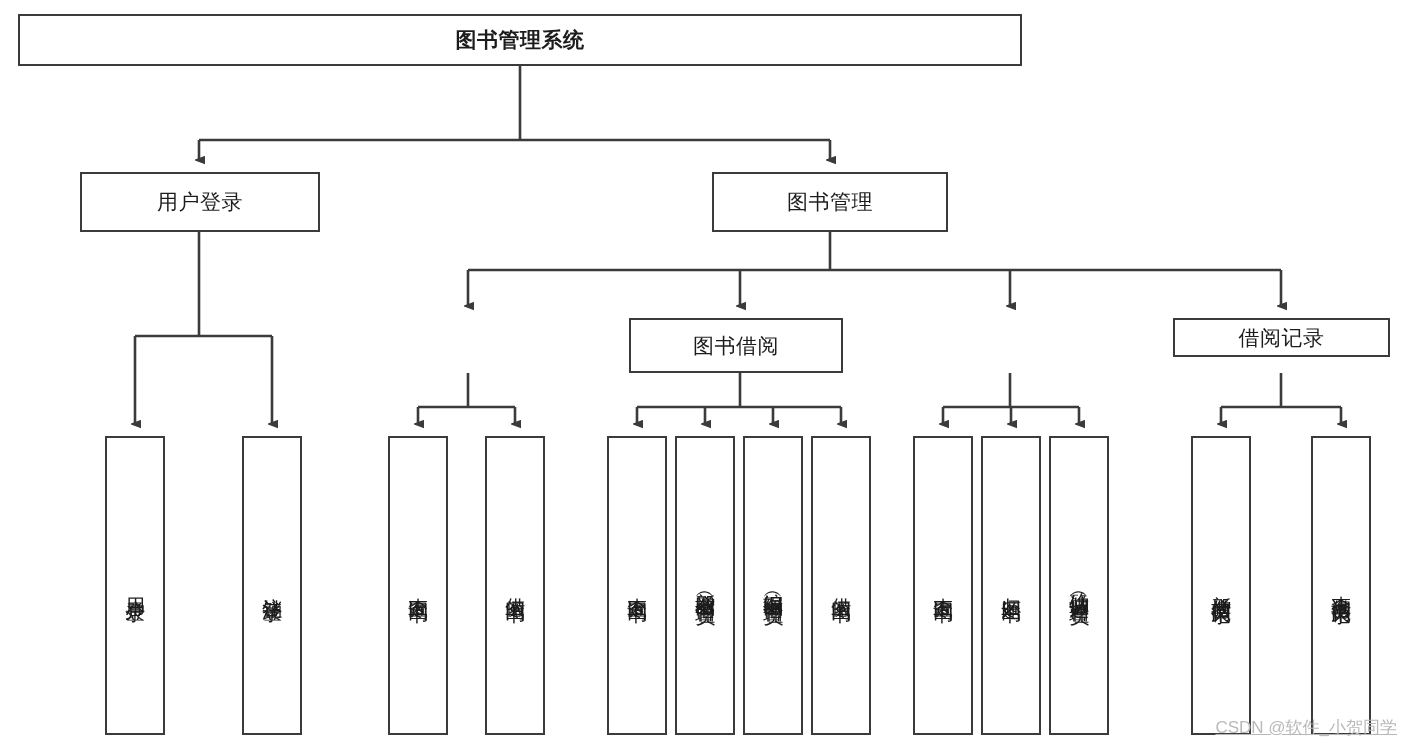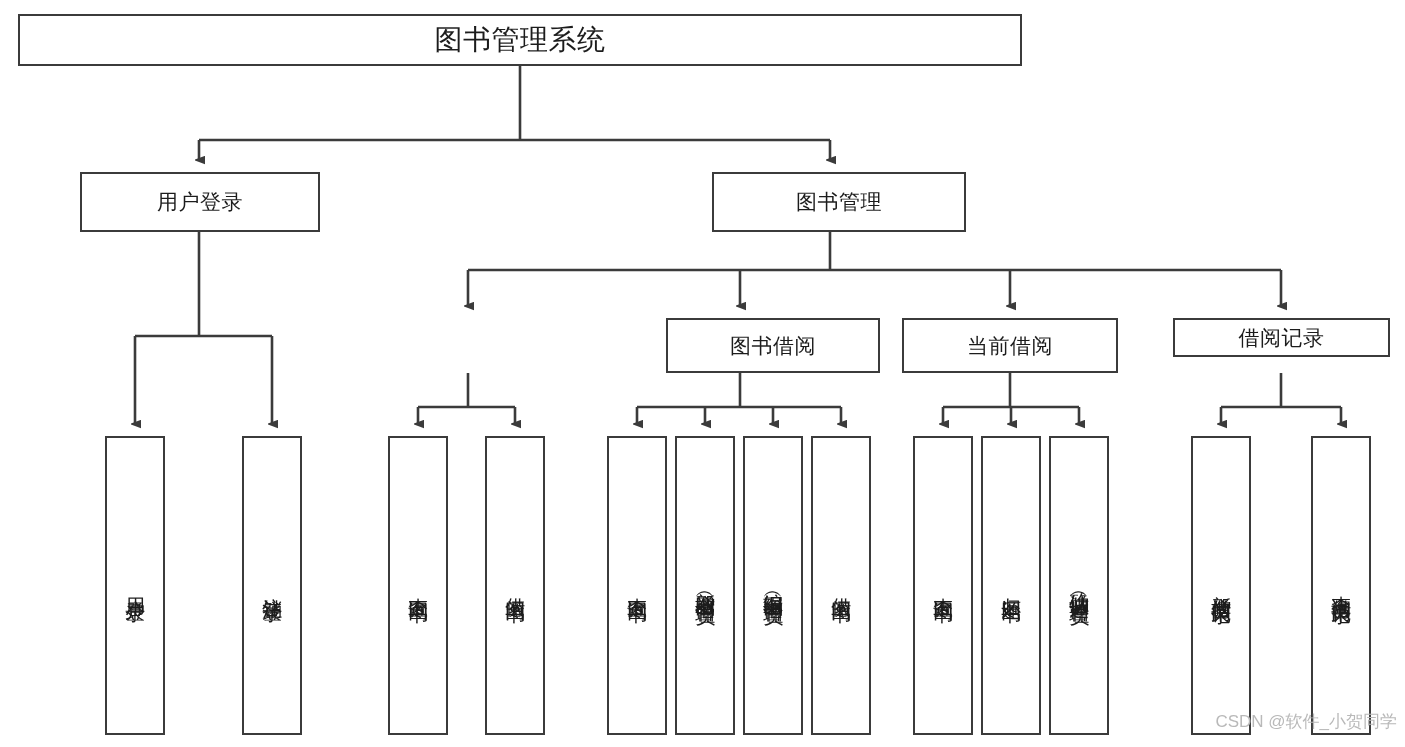--- a/index.html
+++ b/index.html
@@ -36,21 +36,22 @@
     justify-content: center;
     color: #1c1c1c;
     letter-spacing: 0.5px;
   }
   
   .node.horiz {
     font-size: 21px;
     line-height: 1.1;
   }
   .node.root {
-    font-size: 28px;
+    font-size: 21px;
+    font-weight: bold;
   }
   
   .node.vert {
     writing-mode: vertical-rl;
     text-orientation: upright;
     align-items: center;
     justify-content: center;
     font-size: 20px;
     line-height: 1.18;
     padding: 4px 0;
@@ -58,26 +59,27 @@
   }
   .node.vert .vtext {
     writing-mode: vertical-rl;
     text-orientation: upright;
     display: block;
     letter-spacing: 2px;
   }
   .watermark {
     position: absolute;
     right: 8px;
-    bottom: 14px;
+    bottom: 8px;
     font-size: 17px;
     color: #b9b9b9;
     font-family: "Liberation Sans", "DejaVu Sans", sans-serif;
     white-space: nowrap;
     user-select: none;
+    text-decoration: underline;
   }
 </style>
 </head>
 <body>
 
 <div id="canvas">
 
   <svg class="wires" viewBox="0 0 1405 747" xmlns="http://www.w3.org/2000/svg">
     <defs>
       <marker id="arrow" markerWidth="10" markerHeight="10" refX="4.2" refY="6" orient="auto" markerUnits="userSpaceOnUse">
@@ -127,24 +129,23 @@
       <path d="M1281,373 L1281,407"></path>
       <path d="M1221,407 L1341,407"></path>
       <path d="M1221,407 L1221,424" marker-end="url(#arrow)"></path>
       <path d="M1341,407 L1341,424" marker-end="url(#arrow)"></path>
     </g>
   </svg>
 
   <div class="node horiz root" style="left:18px; top:14px; width:1004px; height:52px;">图书管理系统</div>
 
   <div class="node horiz" style="left:80px; top:172px; width:240px; height:60px;">用户登录</div>
-  <div class="node horiz" style="left:712px; top:172px; width:254px; height:60px;">图书管理</div>
+  <div class="node horiz" style="left:712px; top:172px; width:236px; height:60px;">图书管理</div>
 
-  <div class="node horiz" style="left:666px; top:318px; width:214px; height:55px;">图书借阅</div>
-  <div class="node horiz" style="left:902px; top:318px; width:216px; height:55px;">当前借阅</div>
+  <div class="node horiz" style="left:629px; top:318px; width:214px; height:55px;">图书借阅</div>
   <div class="node horiz" style="left:1173px; top:318px; width:217px; height:39px;">借阅记录</div>
 
   <div class="node vert" style="left:105px; top:436px; width:60px; height:299px;">
     <span class="vtext">用户登录</span>
   </div>
   <div class="node vert" style="left:242px; top:436px; width:60px; height:299px;">
     <span class="vtext">注销登录</span>
   </div>
 
   <div class="node vert" style="left:388px; top:436px; width:60px; height:299px;">

